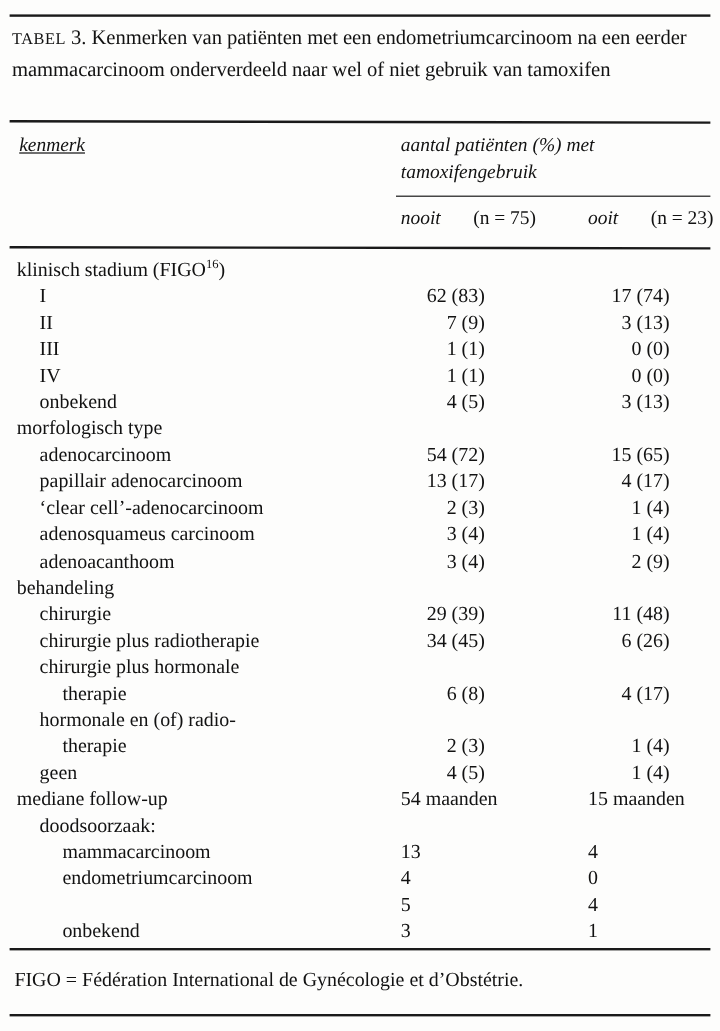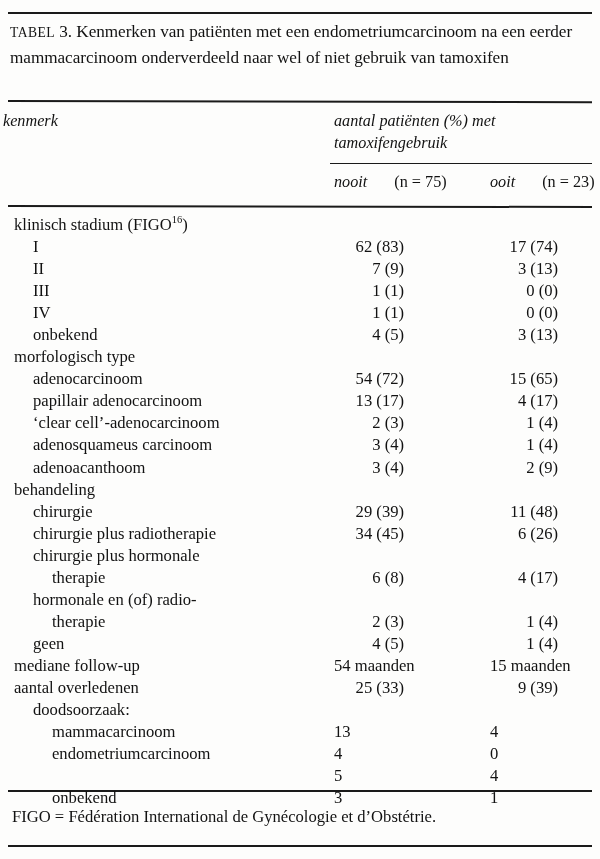--- a/index.html
+++ b/index.html
@@ -52,21 +52,21 @@
   }
   #caption .tabel-num { font-size: 17.2px; }
 
   
   .hdr {
     position: absolute;
     font-style: italic;
     font-size: 16.2px;
     line-height: 22px;
   }
-  #hdr-kenmerk { left: 3px;  top: 110px; }
+  #hdr-kenmerk { left: 16px;  top: 110px; text-decoration: underline; }
   #hdr-group   { left: 334px; top: 110px; width: 250px; }
   #hdr-nooit   { left: 334px; top: 171px; }
   #hdr-ooit    { left: 490px; top: 171px; }
   .hdr .roman { font-style: normal; margin-left: 23px; }
 
   
   #rows {
     position: absolute;
     left: 0;
     top: 214px;
@@ -251,25 +251,20 @@
         <div class="label lv1">geen</div>
         <div class="cell c1">4 (5)</div>
         <div class="cell c2">1 (4)</div>
       </div>
       <div class="row">
         <div class="label lv0">mediane follow-up</div>
         <div class="cell c1 left">54 maanden</div>
         <div class="cell c2 left">15 maanden</div>
       </div>
       <div class="row">
-        <div class="label lv0">aantal overledenen</div>
-        <div class="cell c1">25 (33)</div>
-        <div class="cell c2">9 (39)</div>
-      </div>
-      <div class="row">
         <div class="label lv1">doodsoorzaak:</div>
         <div class="cell c1 left"></div>
         <div class="cell c2 left"></div>
       </div>
       <div class="row">
         <div class="label lv2">mammacarcinoom</div>
         <div class="cell c1 left">13</div>
         <div class="cell c2 left">4</div>
       </div>
       <div class="row">

